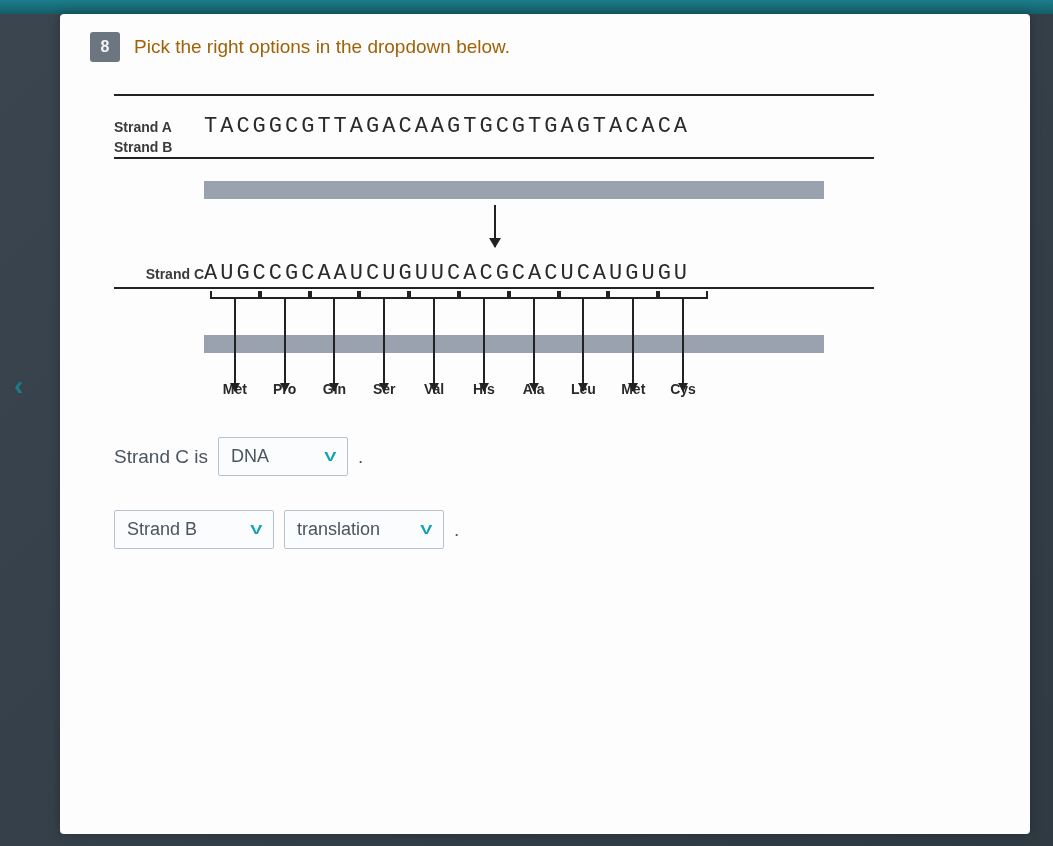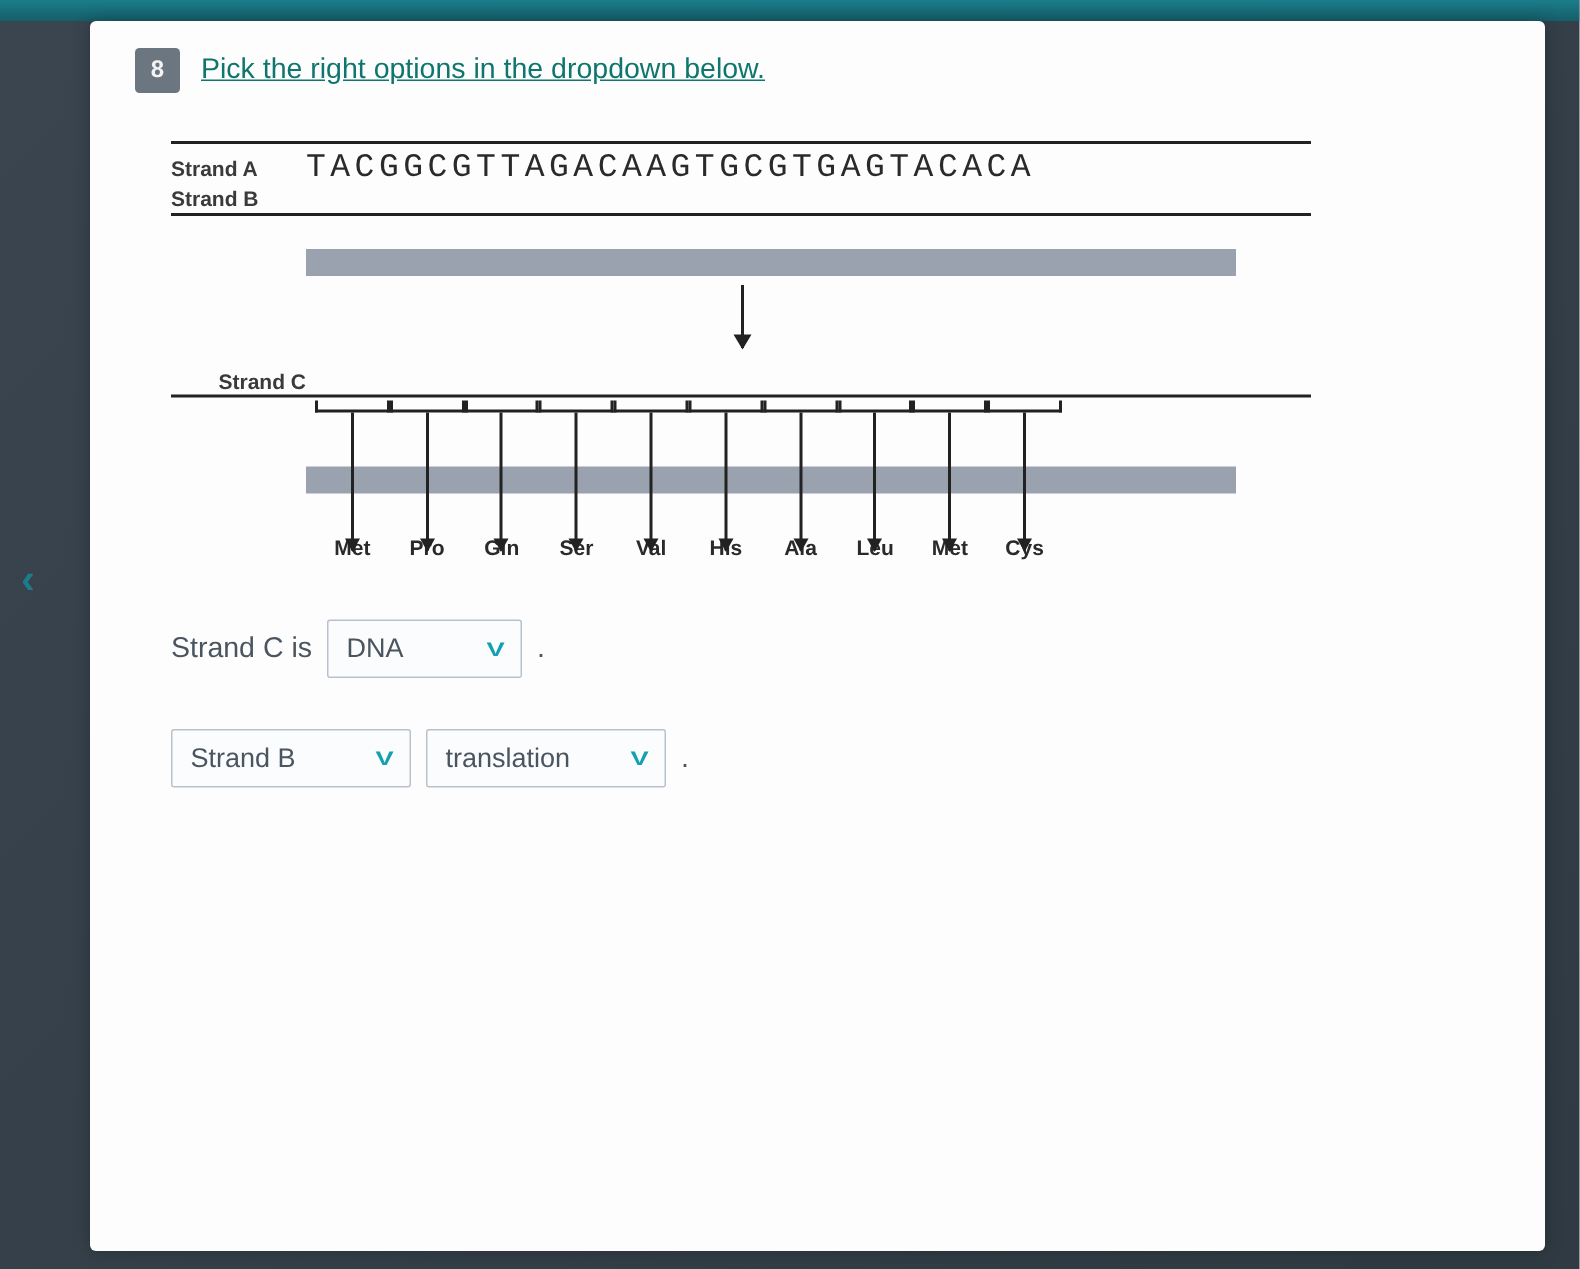--- a/index.html
+++ b/index.html
@@ -37,42 +37,42 @@
   }
   .q-header { display: flex; align-items: center; gap: 14px; margin-bottom: 32px; }
   .q-num {
     background: #6b7680;
     color: #f4f4f4;
     width: 30px; height: 30px;
     display: flex; align-items: center; justify-content: center;
     font-weight: bold; font-size: 16px;
     border-radius: 3px;
   }
-  .q-text { font-size: 19px; color: #0f766e; text-decoration: underline; }
+  .q-text { font-size: 19px; color: #a16207; }
   .diagram {
     margin-left: 24px;
     margin-bottom: 40px;
     width: 760px;
   }
   .row { display: flex; align-items: center; position: relative; }
   .lbl {
     width: 90px;
     font-size: 14px;
     font-weight: bold;
     color: #3a3a3a;
   }
   .seq {
     font-family: "Courier New", monospace;
     font-weight: normal;
     font-size: 22px;
     letter-spacing: 3px;
     color: #2a2a2a;
     white-space: nowrap;
   }
-  .row-a { margin-top: 10px; border-top: 2px solid #222; padding-top: 3px; }
+  .row-a { margin-top: 10px; border-top: 2px solid #222; padding-top: 18px; }
   .row-b { border-bottom: 2px solid #222; padding-bottom: 2px; margin-bottom: 22px;}
   .bar {
     height: 18px;
     background: #9aa2af;
     margin: 6px 0 6px 90px;
     width: 620px;
   }
   .v-arrow {
     width: 2px; height: 42px; background: #222;
     margin-left: 380px;
@@ -201,20 +201,21 @@
     </div>
     <div class="row row-b">
       <div class="lbl">Strand B</div>
     </div>
 
     <div class="bar"></div>
     <div class="v-arrow"></div>
 
     <div class="row row-c">
       <div class="lbl">Strand C</div>
+      <div class="seq">AUGCCGCAAUCUGUUCACGCACUCAUGUGU</div>
     </div>
 
     <div class="codon-brackets">
       <div></div>
         <div></div>
         <div></div>
         <div></div>
         <div></div>
         <div></div>
         <div></div>

